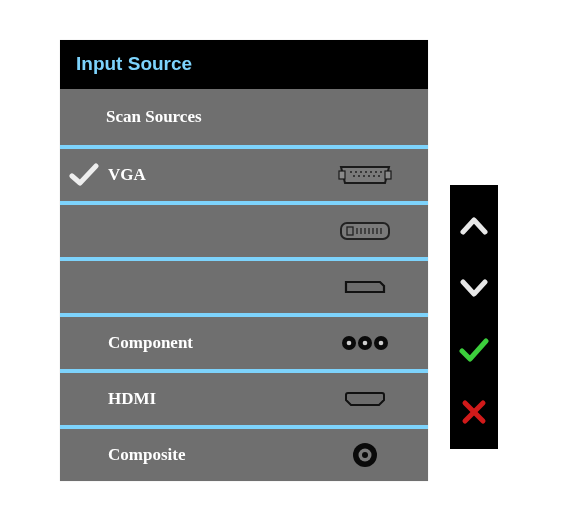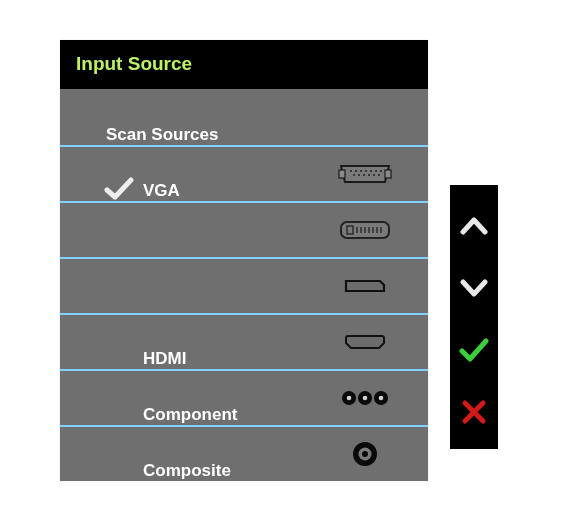--- a/index.html
+++ b/index.html
@@ -13,35 +13,35 @@
   .osd-panel {
     position: absolute;
     left: 60px;
     top: 40px;
     width: 368px;
     background: #6f6f6f;
     box-shadow: 0 0 1px rgba(0,0,0,0.2);
   }
   .osd-title {
     background: #000000;
-    color: #bef264;
+    color: #7dd3fc;
     font-size: 19px;
     font-weight: bold;
     padding: 13px 16px 14px 16px;
   }
   .osd-item {
     display: flex;
-    align-items: flex-end;
+    align-items: center;
     height: 56px;
     position: relative;
     cursor: pointer;
+    font-family: Liberation Serif, serif;
   }
   .osd-item + .osd-item {
-    border-top: 2px solid #7dd3fc;
-    padding-left: 35px;
+    border-top: 4px solid #7dd3fc;
   }
   .check-col {
     width: 48px;
     display: flex;
     justify-content: center;
     align-items: center;
   }
   .label-col {
     color: #ffffff;
     font-size: 17px;
@@ -150,47 +150,47 @@
     <span class="check-col"></span>
     <span class="icon-col">
       <svg width="46" height="20" viewBox="0 0 46 20">
         <path d="M4 5 H38 L42 9 V15 H4 Z" fill="#6c6c6c" stroke="#111" stroke-width="2.2"></path>
       </svg>
     </span>
   </div>
 
   <div class="osd-item">
     <span class="check-col"></span>
-    <span class="label-col">HDMI</span>
-    <span class="icon-col">
-      <svg width="46" height="22" viewBox="0 0 46 22">
-        <path d="M6 5 H40 Q42 5 42 7 V12 L37 17 H9 L4 12 V7 Q4 5 6 5 Z" fill="#6c6c6c" stroke="#111" stroke-width="2"></path>
-      </svg>
-    </span>
-  </div>
-
-  <div class="osd-item">
-    <span class="check-col"></span>
     <span class="label-col">Component</span>
     <span class="icon-col">
       <svg width="56" height="20" viewBox="0 0 56 20">
         <g>
           <circle cx="12" cy="10" r="7" fill="#0a0a0a"></circle>
             <circle cx="12" cy="10" r="2.3" fill="#cfcfcf"></circle>
           <circle cx="28" cy="10" r="7" fill="#0a0a0a"></circle>
             <circle cx="28" cy="10" r="2.3" fill="#cfcfcf"></circle>
           <circle cx="44" cy="10" r="7" fill="#0a0a0a"></circle>
             <circle cx="44" cy="10" r="2.3" fill="#cfcfcf"></circle>
         </g>
       </svg>
     </span>
   </div>
 
   <div class="osd-item">
     <span class="check-col"></span>
+    <span class="label-col">HDMI</span>
+    <span class="icon-col">
+      <svg width="46" height="22" viewBox="0 0 46 22">
+        <path d="M6 5 H40 Q42 5 42 7 V12 L37 17 H9 L4 12 V7 Q4 5 6 5 Z" fill="#6c6c6c" stroke="#111" stroke-width="2"></path>
+      </svg>
+    </span>
+  </div>
+
+  <div class="osd-item">
+    <span class="check-col"></span>
     <span class="label-col">Composite</span>
     <span class="icon-col">
       <svg width="30" height="30" viewBox="0 0 30 30">
         <circle cx="15" cy="15" r="12" fill="#0a0a0a"></circle>
         <circle cx="15" cy="15" r="6.5" fill="#7a7a7a"></circle>
         <circle cx="15" cy="15" r="3" fill="#0a0a0a"></circle>
       </svg>
     </span>
   </div>
 

